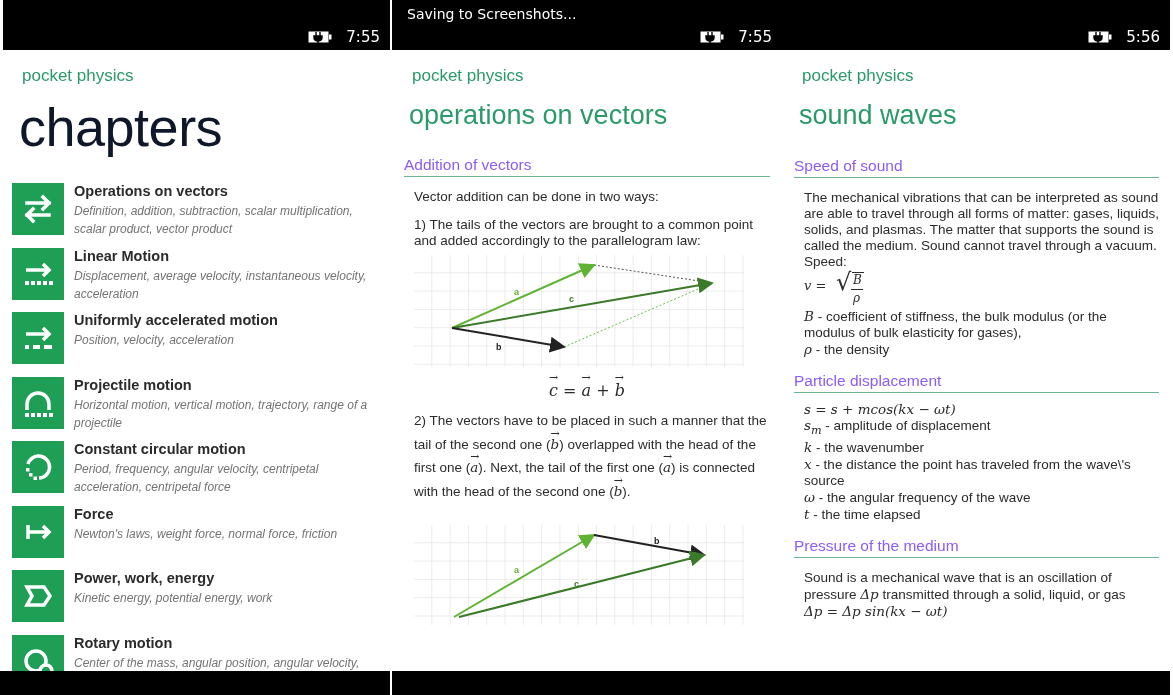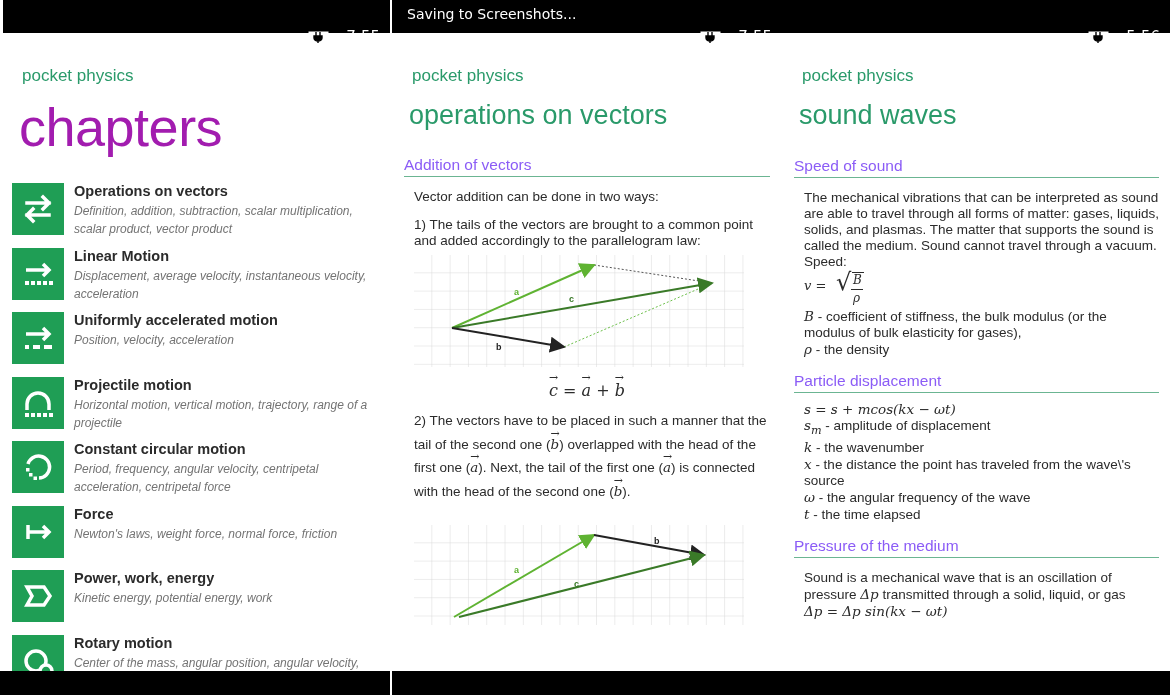--- a/index.html
+++ b/index.html
@@ -7,40 +7,40 @@
     width: 1173px; height: 695px; background: #ffffff; position: relative; overflow: hidden;
     font-family: "DejaVu Sans", "Liberation Sans", sans-serif;
   }
   .screen {
     position: absolute; top: 0; height: 695px; background: #fff; overflow: hidden;
   }
   #s1 { left: 0; width: 390px; }
   #s2 { left: 392px; width: 390px; }
   #s3 { left: 782px; width: 391px; }
   .statusbar {
-    position: absolute; left: 3px; right: 0; top: 0; height: 33px; background: #000; color: #fff;
+    position: absolute; left: 3px; right: 0; top: 0; height: 50px; background: #000; color: #fff;
   }
   .statusbar .notice {
     position: absolute; left: 15px; top: 6px; font-size: 14px; color: #fff;
   }
   .statusbar .clock {
     position: absolute; right: 10px; top: 28px; font-size: 15px; color: #fff;
   }
   .statusbar .battery {
     position: absolute; right: 58px; top: 31px; width: 24px; height: 12px;
   }
   .navbar {
     position: absolute; left: 0; right: 0; bottom: 0; height: 24px; background: #000;
   }
   .app-title {
     position: absolute; left: 22px; top: 66px; font-size: 17px; color: #2a9a6a;
     font-family: "Liberation Sans", sans-serif;
   }
   .page-title-big {
-    position: absolute; left: 19px; top: 96px; font-size: 54px; color: #a21caf;
+    position: absolute; left: 19px; top: 96px; font-size: 54px; color: #0f172a;
     font-family: "Liberation Sans", sans-serif; letter-spacing: -0.5px;
   }
   .page-title {
     position: absolute; left: 17px; top: 100px; font-size: 27px; color: #2a9a6a;
     font-family: "Liberation Sans", sans-serif;
   }
   .chapter-list { position: absolute; left: 12px; top: 183px; right: 0; }
   .chapter {
     position: relative; height: 64.5px; display: block;
   }

